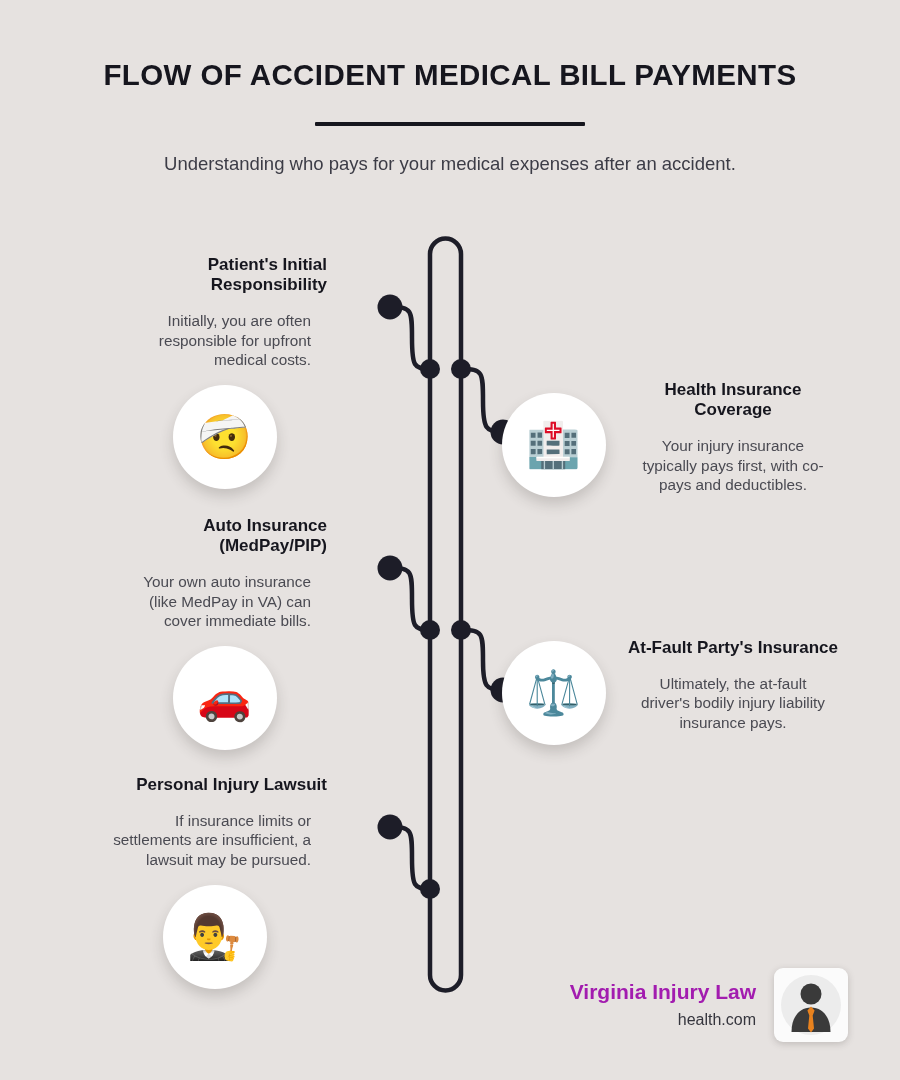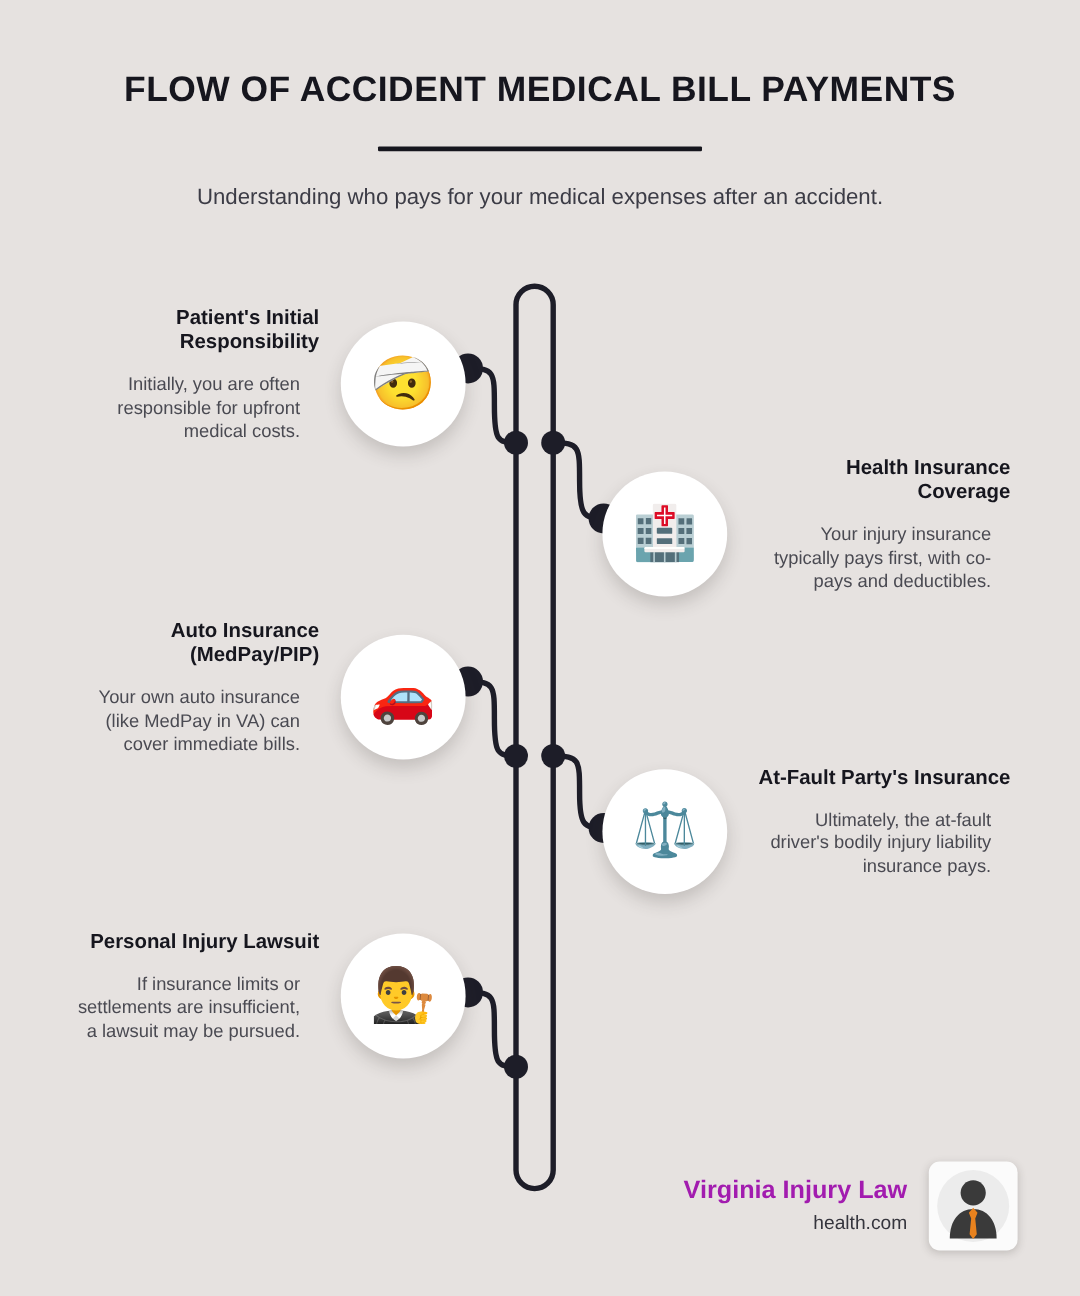--- a/index.html
+++ b/index.html
@@ -63,35 +63,36 @@
     pointer-events: none;
   }
 
   
   .step {
     position: absolute;
     display: flex;
     align-items: center;
   }
   .step-left {
+    flex-direction: column;
     justify-content: flex-end;
   }
   .step-right {
     flex-direction: row;
   }
 
   .step-text {
     width: 222px;
   }
   .step-left .step-text {
     text-align: right;
     padding-right: 18px;
   }
   .step-right .step-text {
-    text-align: right;
+    text-align: center;
     padding-left: 18px;
   }
   .step-title {
     font-size: 17px;
     font-weight: bold;
     color: #16161e;
     line-height: 1.18;
     margin: 0 0 7px 0;
   }
   .step-desc {

